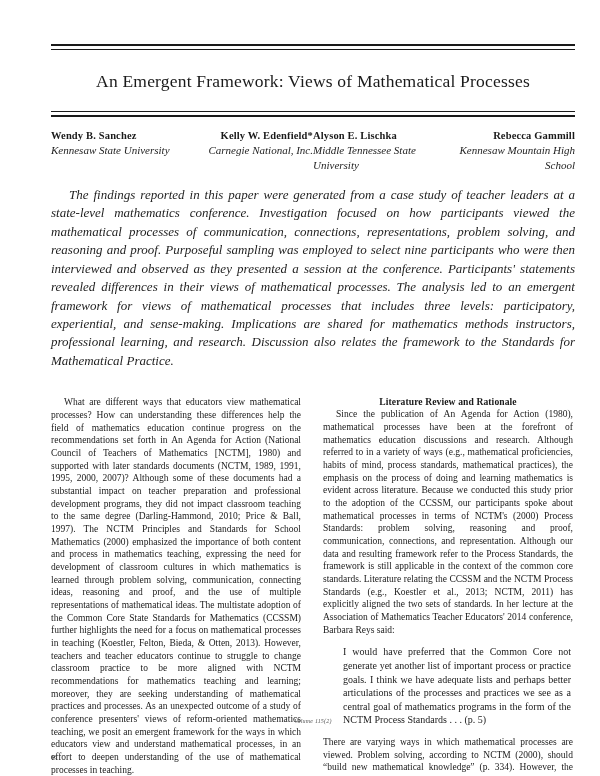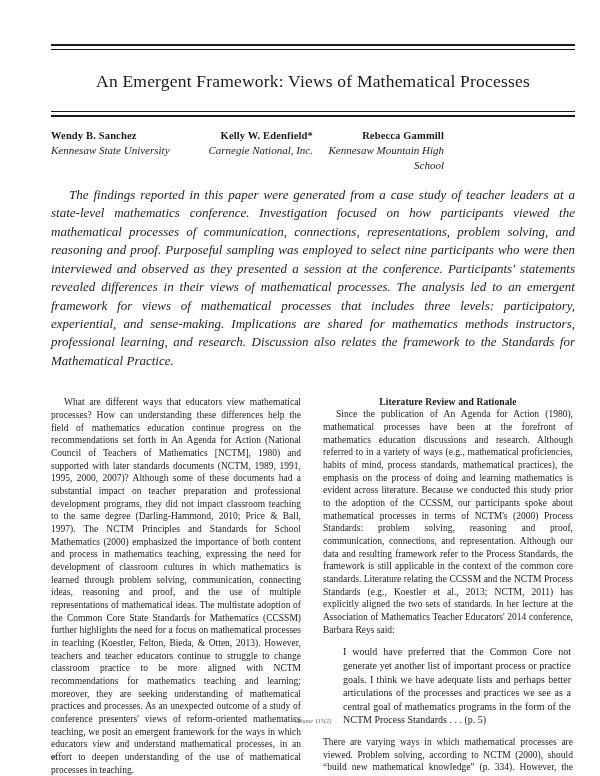--- a/index.html
+++ b/index.html
@@ -158,20 +158,24 @@
 
   <div class="authors">
     <div class="author-cell left">
       <span class="author-name">Wendy B. Sanchez</span>
       <span class="author-affil">Kennesaw State University</span>
     </div>
     <div class="author-cell right">
       <span class="author-name">Kelly W. Edenfield*</span>
       <span class="author-affil">Carnegie National, Inc.</span>
     </div>
+    <div class="author-cell left">
+      <span class="author-name">Alyson E. Lischka</span>
+      <span class="author-affil">Middle Tennessee State University</span>
+    </div>
     <div class="author-cell right">
       <span class="author-name">Rebecca Gammill</span>
       <span class="author-affil">Kennesaw Mountain High School</span>
     </div>
   </div>
 
   <div class="abstract">The findings reported in this paper were generated from a case study of teacher leaders at a state-level mathematics conference. Investigation focused on how participants viewed the mathematical processes of communication, connections, representations, problem solving, and reasoning and proof. Purposeful sampling was employed to select nine participants who were then interviewed and observed as they presented a session at the conference. Participants' statements revealed differences in their views of mathematical processes. The analysis led to an emergent framework for views of mathematical processes that includes three levels: participatory, experiential, and sense-making. Implications are shared for mathematics methods instructors, professional learning, and research. Discussion also relates the framework to the Standards for Mathematical Practice.</div>
 
   <div class="body-columns">
 

